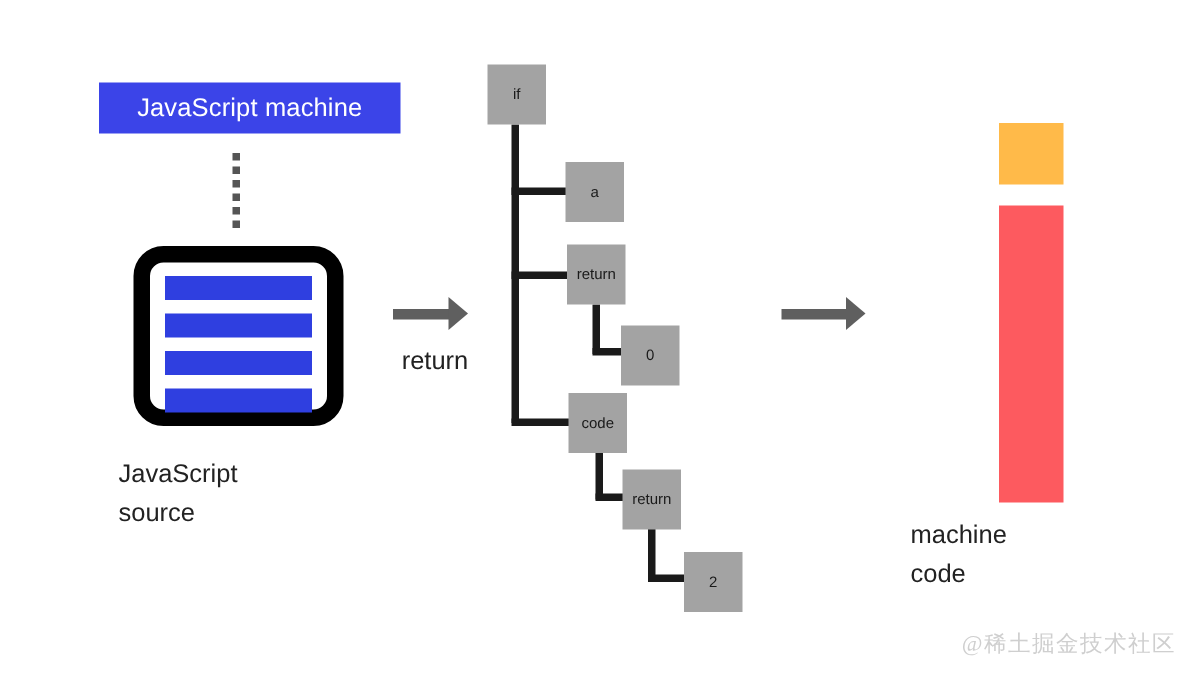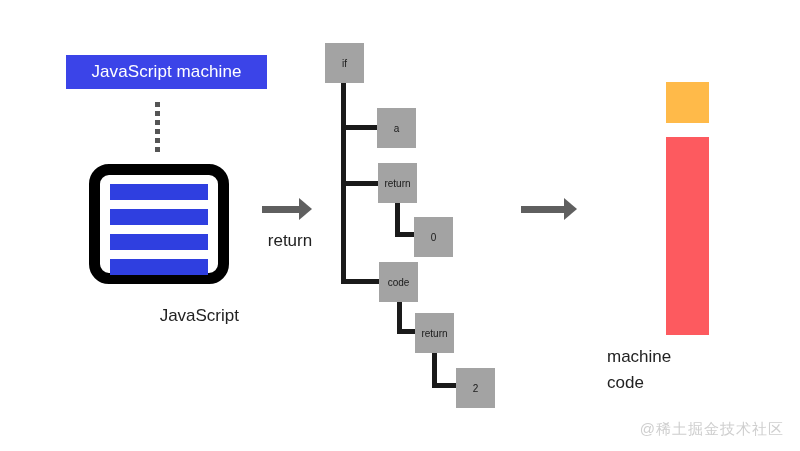--- a/index.html
+++ b/index.html
@@ -69,21 +69,21 @@
     background: #2f3fe0;
     margin-bottom: 9px;
   }
   .src-icon .bar:last-child { margin-bottom: 0; }
 
   .src-caption {
     position: absolute;
     left: 79px;
     top: 303px;
     width: 160px;
-    text-align: right;
+    text-align: left;
     font-size: 17px;
     color: #222222;
     line-height: 26px;
   }
 
   
   .arrow {
     position: absolute;
     height: 22px;
   }
@@ -163,21 +163,21 @@
     line-height: 26px;
   }
 
   
   .watermark {
     position: absolute;
     right: 16px;
     bottom: 12px;
     font-size: 15px;
     color: #cfcfcf;
-    font-family: Liberation Sans, sans-serif;
+    font-family: Liberation Serif, serif;
     letter-spacing: 1px;
   }
 </style>
 </head>
 <body>
 
 <div id="canvas">
 
   <div class="js-func-label">JavaScript machine</div>
 
@@ -191,20 +191,21 @@
   </div>
 
   <div class="src-icon">
     <div class="bar"></div>
     <div class="bar"></div>
     <div class="bar"></div>
     <div class="bar"></div>
   </div>
   <div class="src-caption">
     <div>JavaScript</div>
+    <div>source</div>
   </div>
 
   <div class="arrow" id="arrow-parse">
     <div class="shaft"></div>
     <div class="head"></div>
   </div>
   <div class="arrow-caption" id="caption-parse">return</div>
 
   <div>
 

